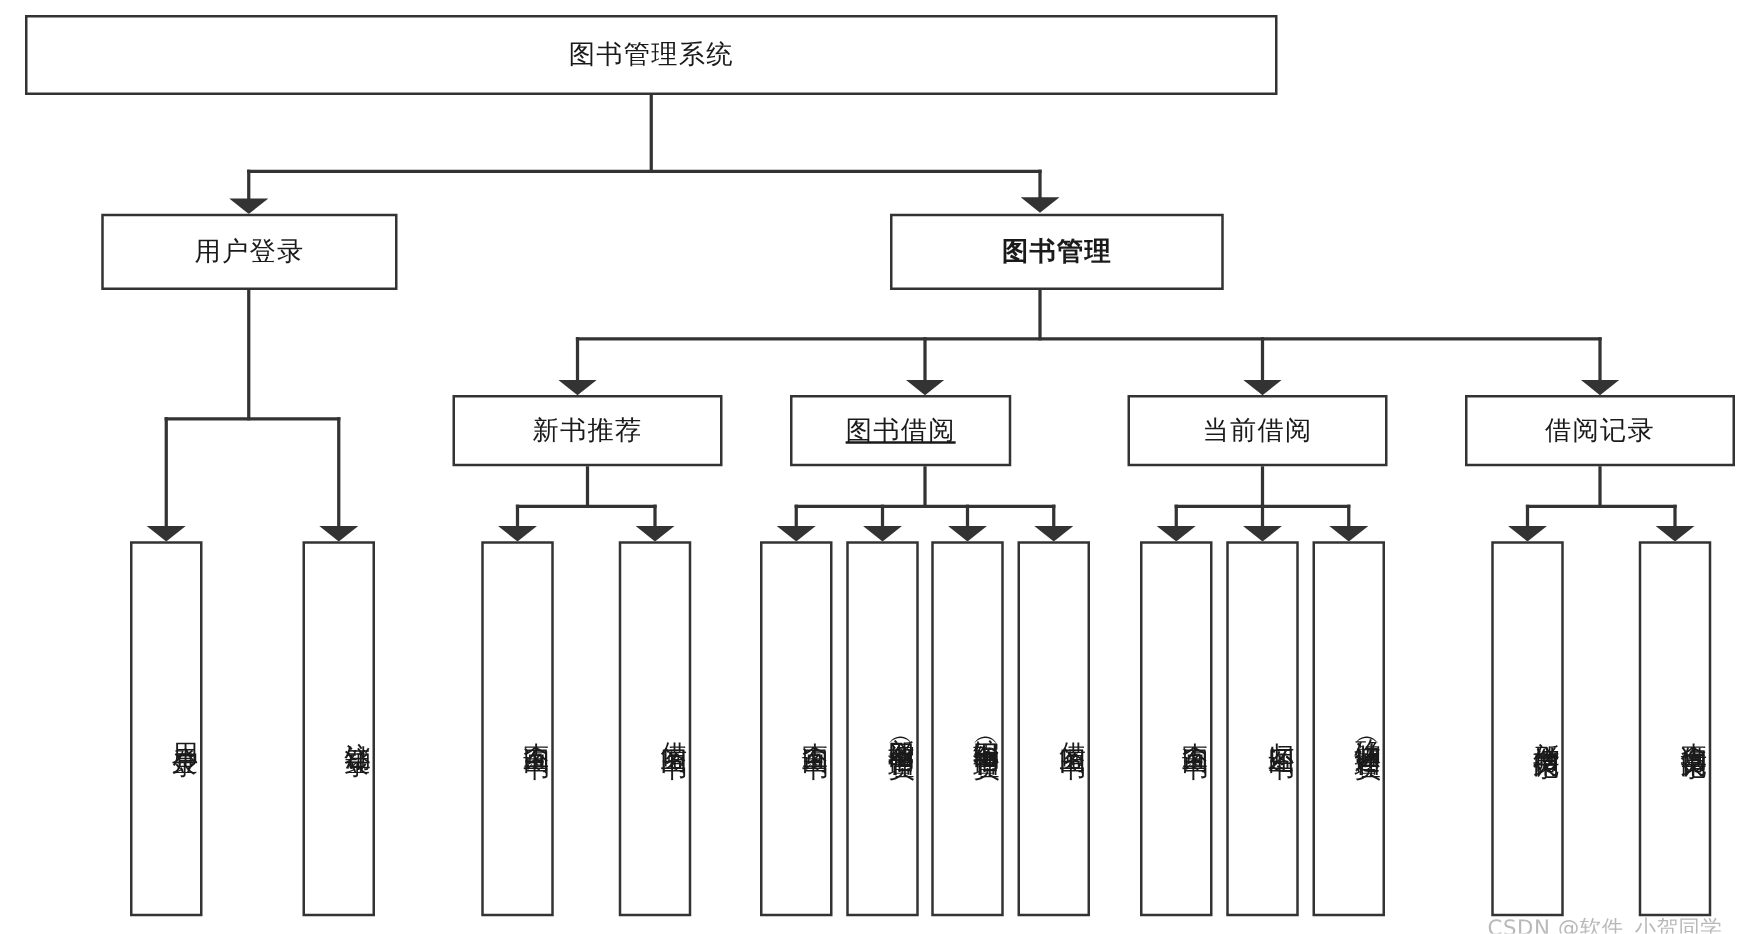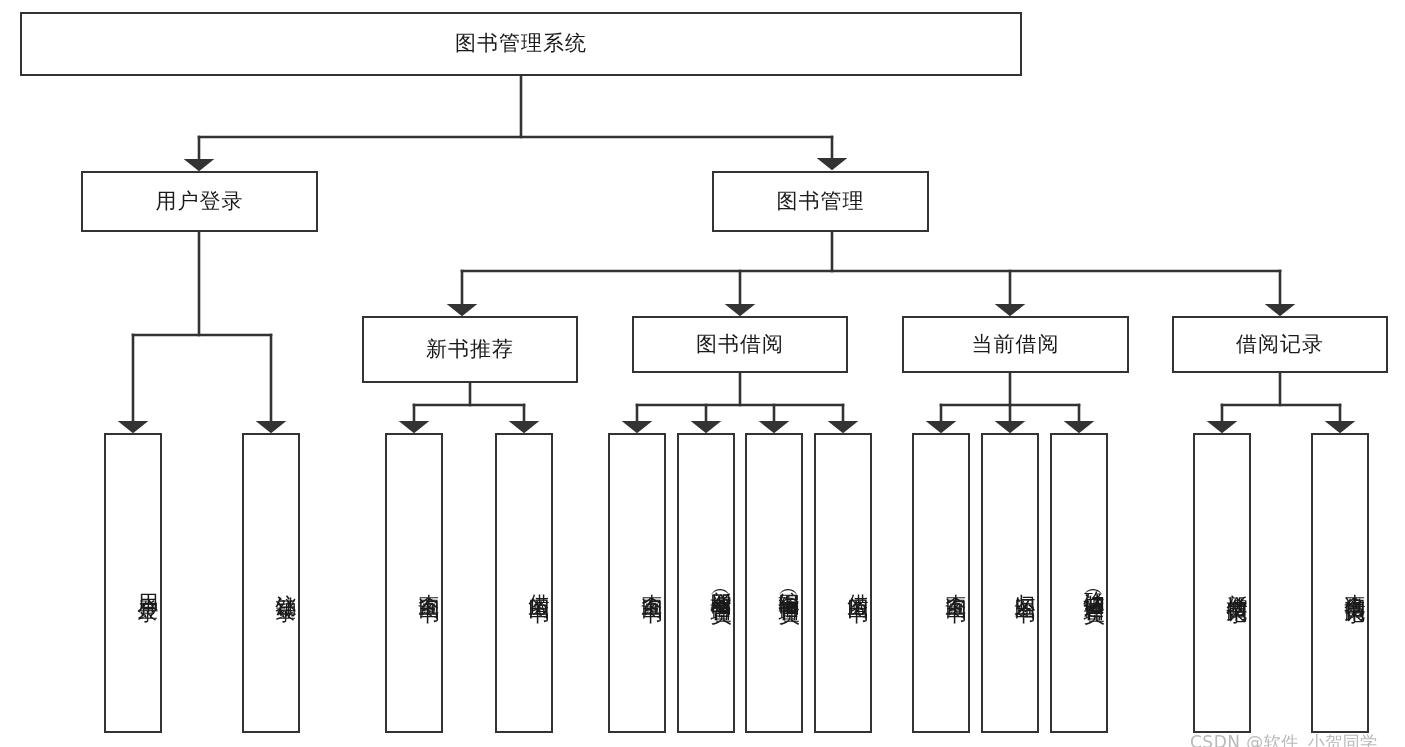--- a/index.html
+++ b/index.html
@@ -126,33 +126,33 @@
   </svg>
 
   <div class="node horiz" style="left:20px; top:12px; width:1002px; height:64px;">
     <span class="lbl">图书管理系统</span>
   </div>
 
   <div class="node horiz" style="left:81px; top:171px; width:237px; height:61px;">
     <span class="lbl">用户登录</span>
   </div>
 
-  <div class="node horiz" style="left:712px; top:171px; width:217px; height:61px;">
+  <div class="node horiz" style="left:712px; top:171px; width:267px; height:61px;font-weight:bold;">
     <span class="lbl">图书管理</span>
   </div>
 
-  <div class="node horiz" style="left:362px; top:316px; width:216px; height:67px;">
+  <div class="node horiz" style="left:362px; top:316px; width:216px; height:57px;">
     <span class="lbl">新书推荐</span>
   </div>
 
-  <div class="node horiz" style="left:632px; top:316px; width:216px; height:57px;">
+  <div class="node horiz" style="left:632px; top:316px; width:177px; height:57px;text-decoration:underline;">
     <span class="lbl">图书借阅</span>
   </div>
 
-  <div class="node horiz" style="left:902px; top:316px; width:227px; height:57px;">
+  <div class="node horiz" style="left:902px; top:316px; width:208px; height:57px;">
     <span class="lbl">当前借阅</span>
   </div>
 
   <div class="node horiz" style="left:1172px; top:316px; width:216px; height:57px;">
     <span class="lbl">借阅记录</span>
   </div>
 
   <div class="node vert" style="left:104px; top:433px; width:58px; height:300px;">
     <span class="lbl">用户登录</span>
   </div>

